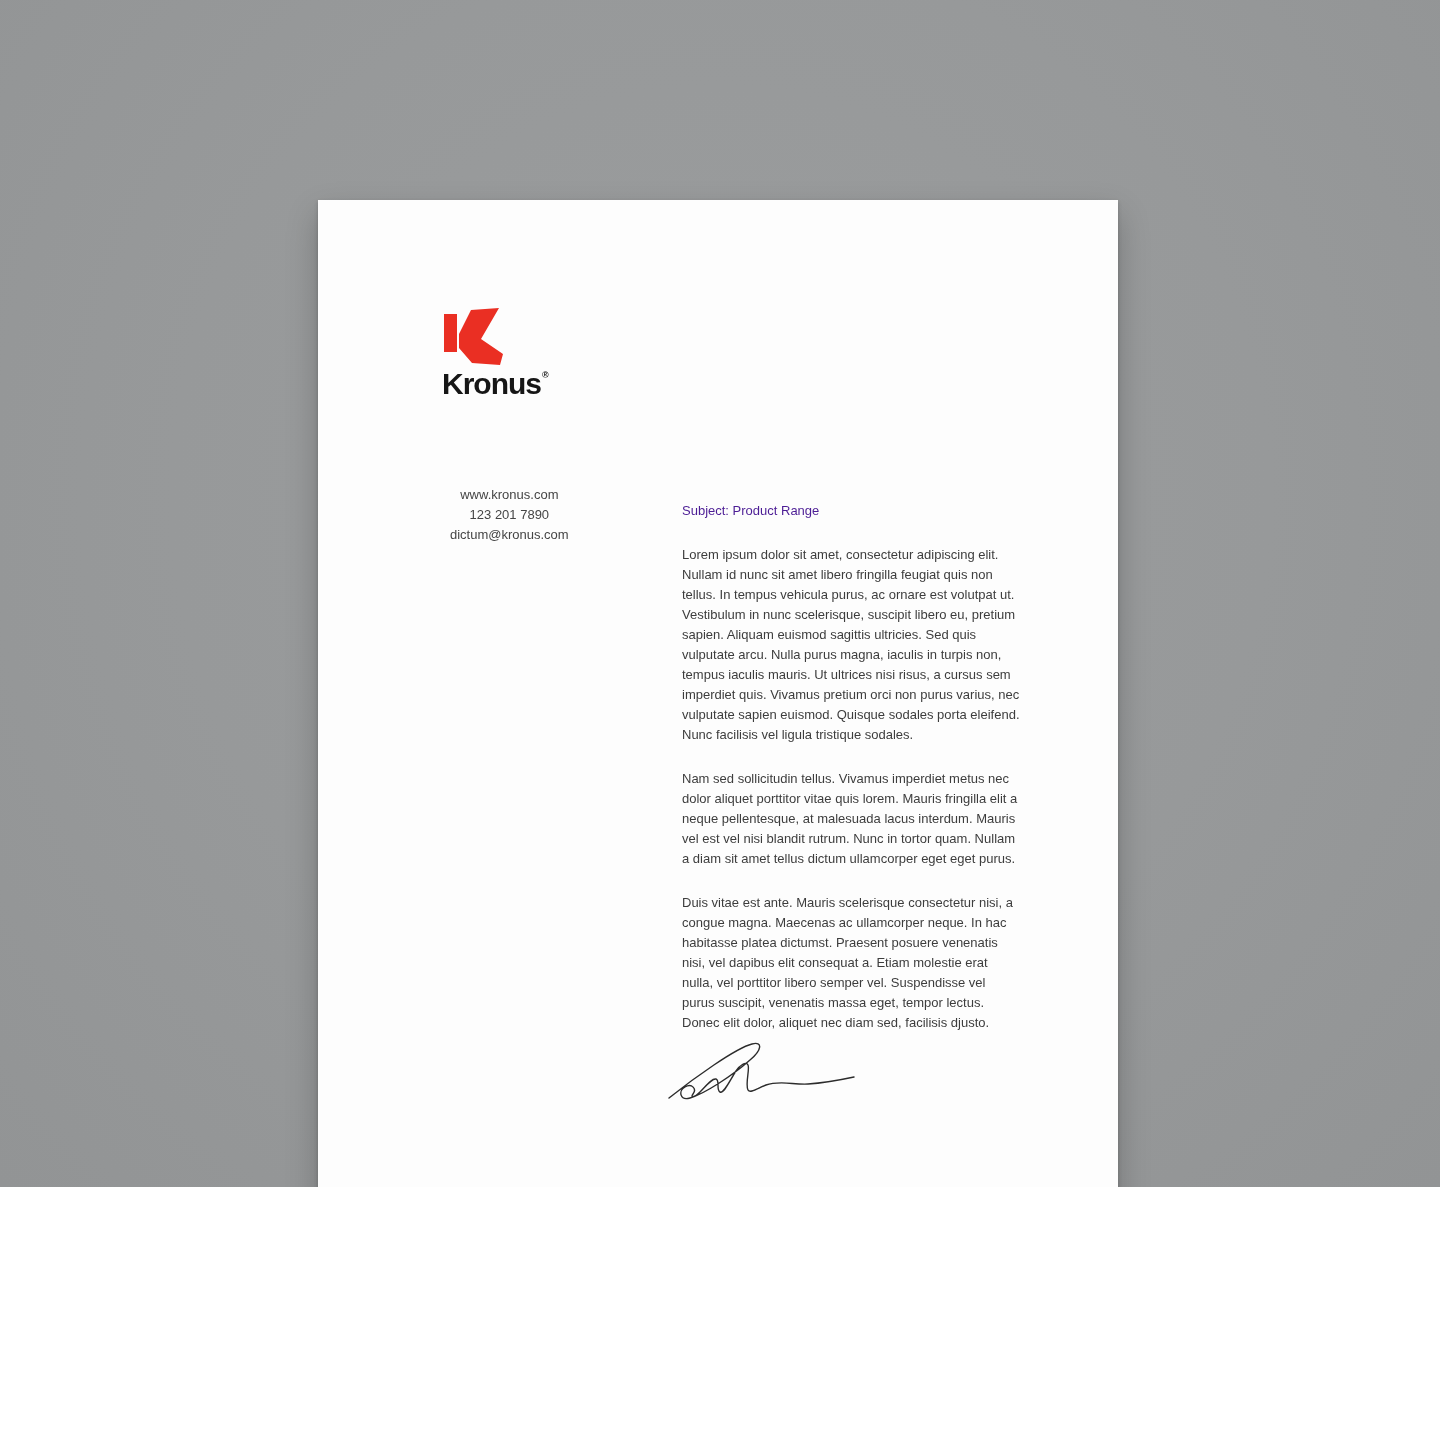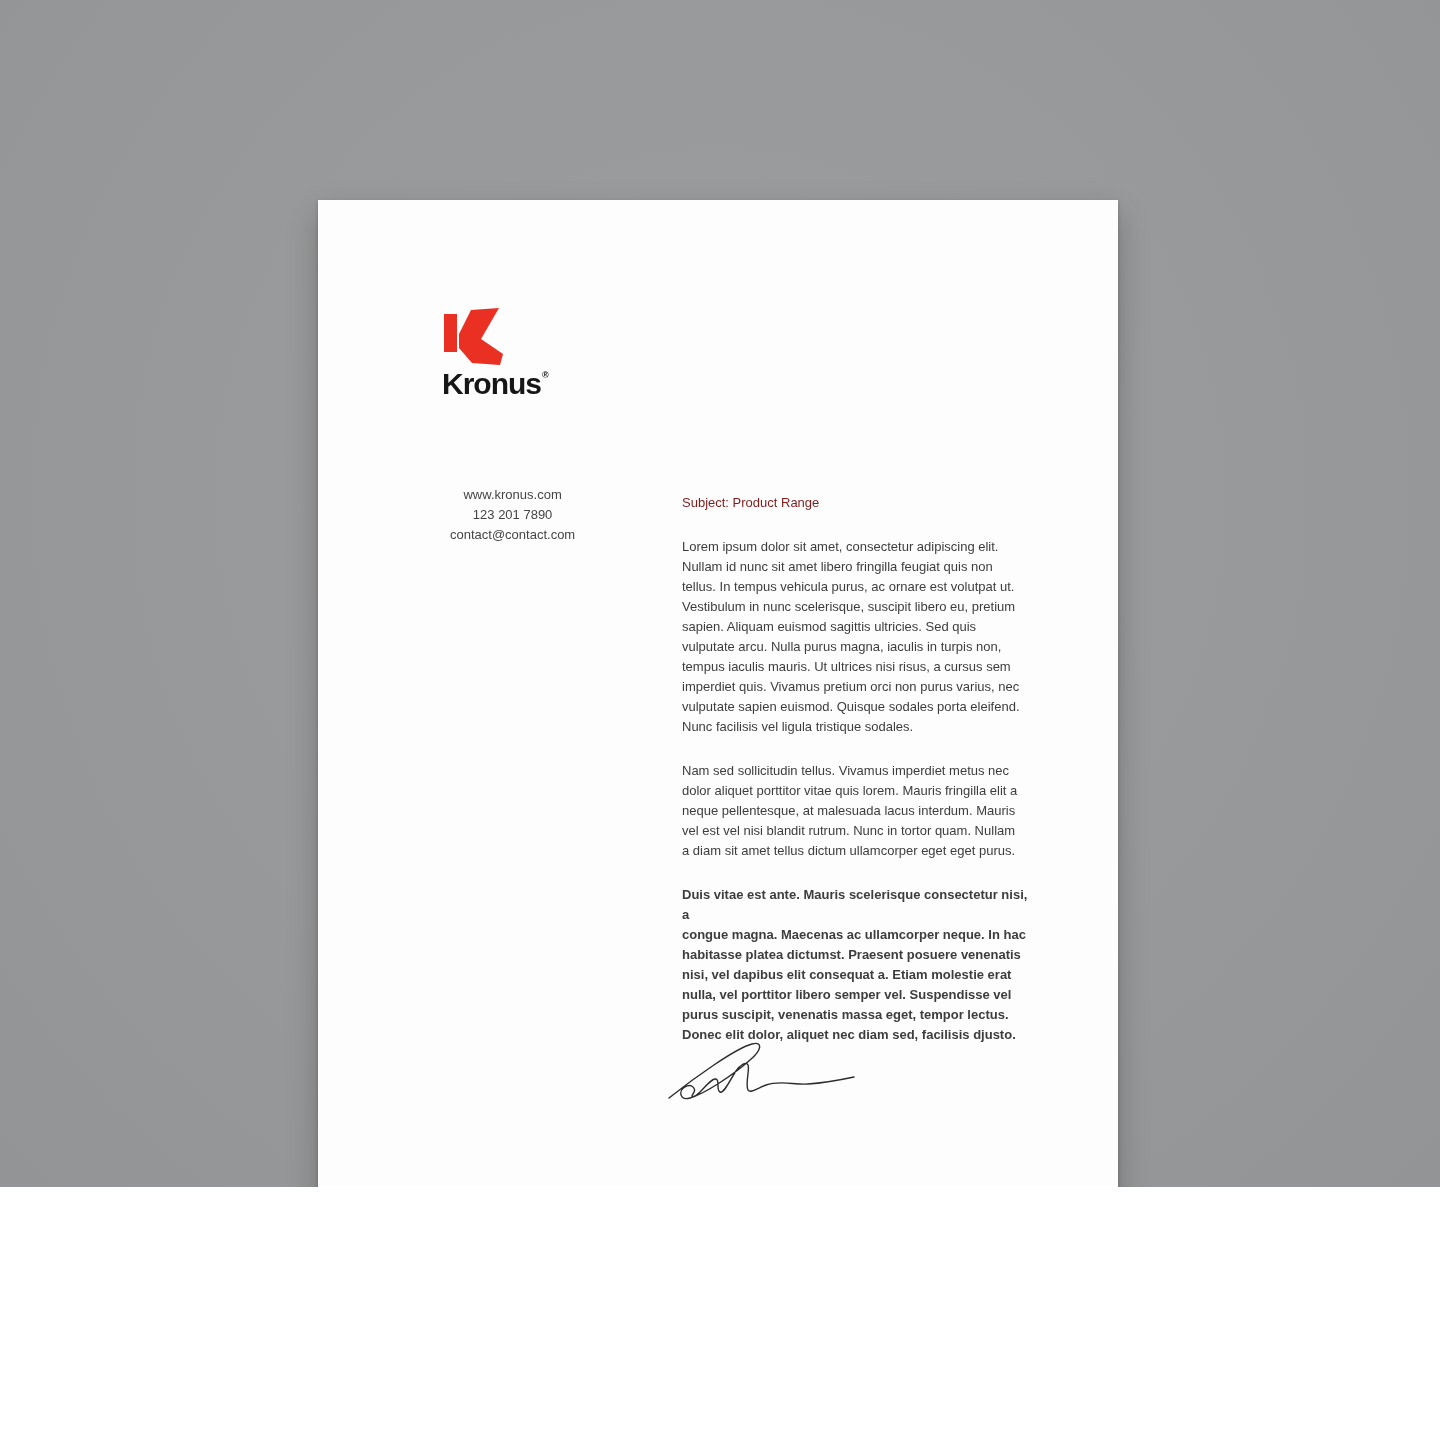--- a/index.html
+++ b/index.html
@@ -55,23 +55,23 @@
   }
   .body-col {
     position: absolute;
     left: 364px;
     top: 285px;
     width: 352px;
     font-size: 13px;
     line-height: 20px;
     color: #3d3d3d;
   }
-  .subject { margin: 8px 0 24px 0; color: #7f1d1d; }
+  .subject { margin: 16px 0 24px 0; color: #4c1d95; }
   .body-col p { margin: 0 0 24px 0; }
-  .body-col p:last-of-type { margin-bottom: 10px; font-weight: bold; }
+  .body-col p:last-of-type { margin-bottom: 10px; }
   .signature {
     position: absolute;
     left: 348px;
     top: 840px;
     width: 192px;
     height: 64px;
   }
 </style>
 </head>
 <body>
@@ -83,21 +83,21 @@
       <svg class="logo-mark" viewBox="0 0 60 58" aria-hidden="true">
         <rect x="0" y="6" width="13" height="38" fill="#ea2f23"></rect>
         <path d="M27,2 L55,0 L37,31 L59,46 L56,57 L28,55 L15,40 L15,26 Z" fill="#ea2f23"></path>
       </svg>
       <div class="wordmark"><span>Kronus</span><sup>®</sup></div>
     </div>
 
     <div class="contact">
       <div>www.kronus.com</div>
       <div>123 201 7890</div>
-      <div>contact@contact.com</div>
+      <div>dictum@kronus.com</div>
     </div>
 
     <div class="body-col">
       <div class="subject">Subject: Product Range</div>
       <p>Lorem ipsum dolor sit amet, consectetur adipiscing elit.<br>Nullam id nunc sit amet libero fringilla feugiat quis non<br>tellus. In tempus vehicula purus, ac ornare est volutpat ut.<br>Vestibulum in nunc scelerisque, suscipit libero eu, pretium<br>sapien. Aliquam euismod sagittis ultricies. Sed quis<br>vulputate arcu. Nulla purus magna, iaculis in turpis non,<br>tempus iaculis mauris. Ut ultrices nisi risus, a cursus sem<br>imperdiet quis. Vivamus pretium orci non purus varius, nec<br>vulputate sapien euismod. Quisque sodales porta eleifend.<br>Nunc facilisis vel ligula tristique sodales.</p>
       <p>Nam sed sollicitudin tellus. Vivamus imperdiet metus nec<br>dolor aliquet porttitor vitae quis lorem. Mauris fringilla elit a<br>neque pellentesque, at malesuada lacus interdum. Mauris<br>vel est vel nisi blandit rutrum. Nunc in tortor quam. Nullam<br>a diam sit amet tellus dictum ullamcorper eget eget purus.</p>
       <p>Duis vitae est ante. Mauris scelerisque consectetur nisi, a<br>congue magna. Maecenas ac ullamcorper neque. In hac<br>habitasse platea dictumst. Praesent posuere venenatis<br>nisi, vel dapibus elit consequat a. Etiam molestie erat<br>nulla, vel porttitor libero semper vel. Suspendisse vel<br>purus suscipit, venenatis massa eget, tempor lectus.<br>Donec elit dolor, aliquet nec diam sed, facilisis djusto.</p>
     </div>
 
     <svg class="signature" viewBox="0 0 192 64" aria-hidden="true">

